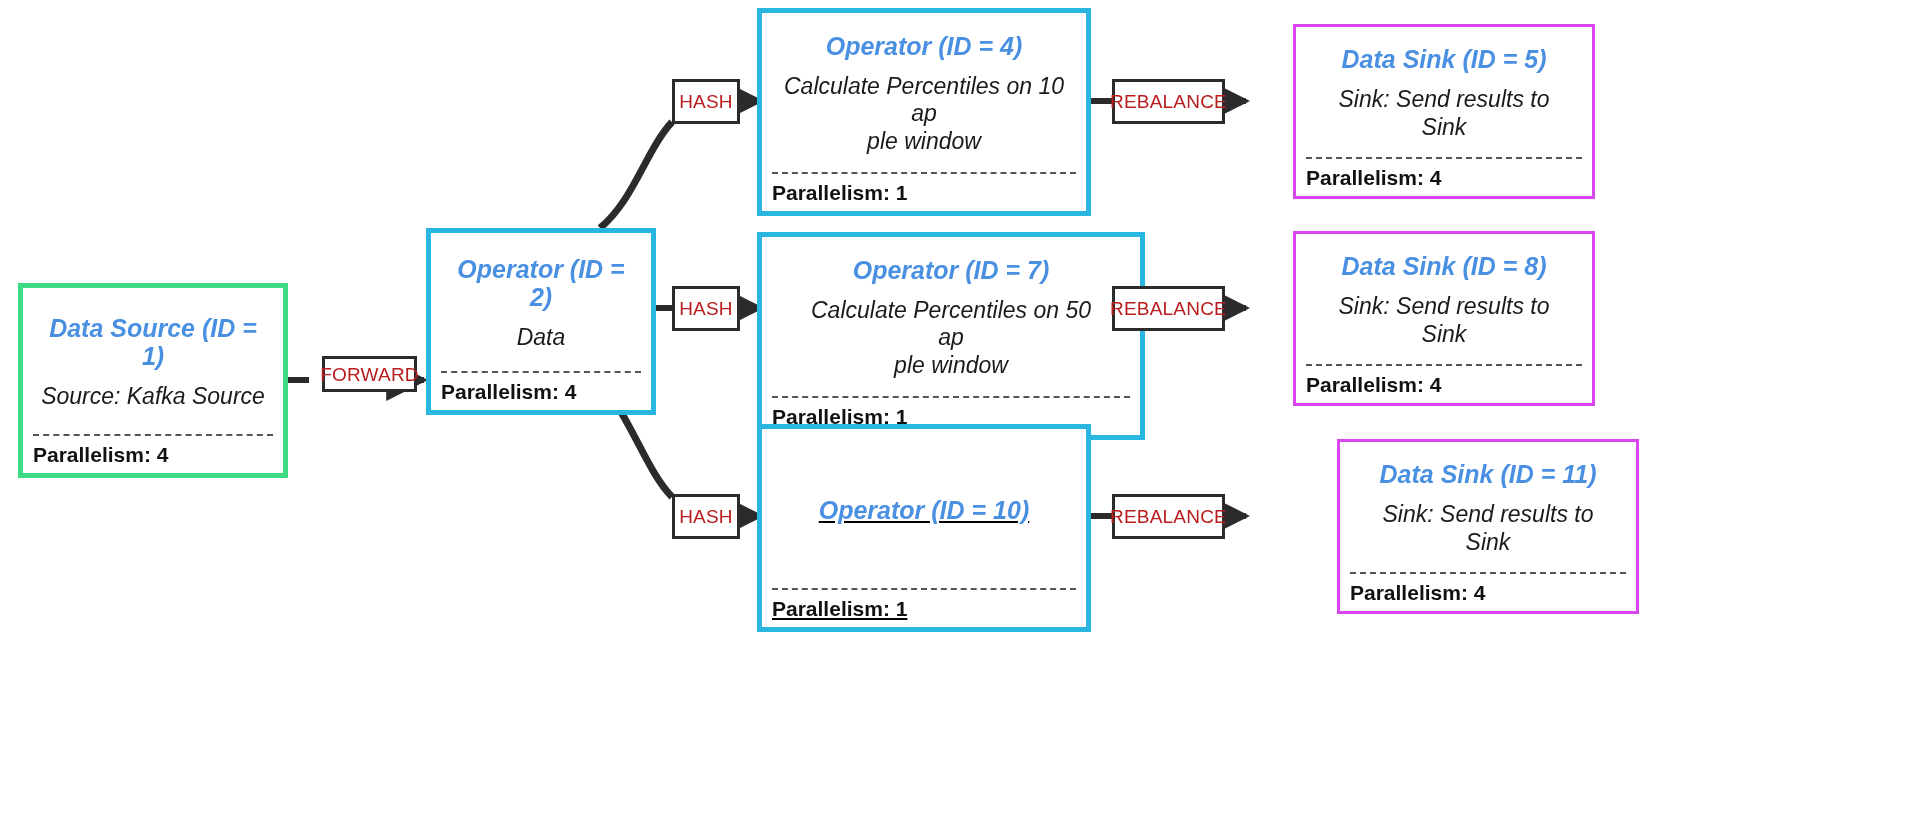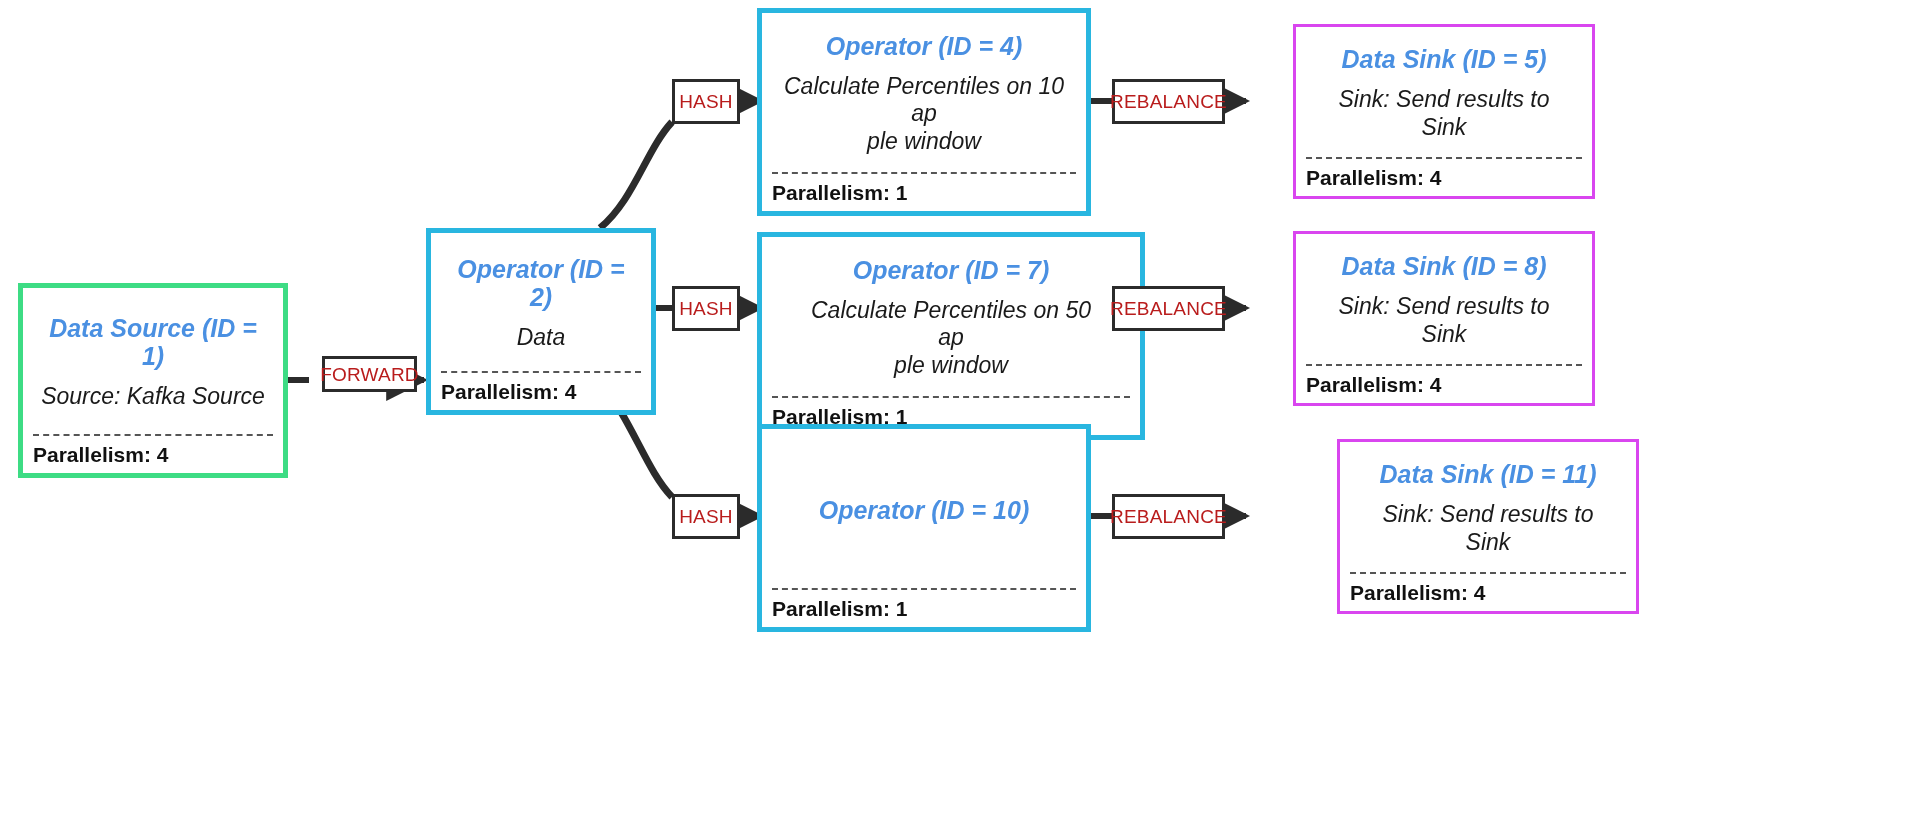--- a/index.html
+++ b/index.html
@@ -106,21 +106,21 @@
         <div class="node-title">Operator (ID = 7)</div>
         <div class="node-desc">Calculate Percentiles on 50
 ap
 ple window</div>
       </div>
       <div class="divider"></div>
       <div class="node-foot">Parallelism: 1</div>
     </div>
   </div>
 
-  <div class="node blue" style="left:757px;top:424px;width:334px;height:208px;">
+  <div class="node blue" style="left:757px;top:424px;width:334px;height:208px;text-decoration:underline;">
     <div class="node-inner">
       <div class="node-body">
         <div class="node-title">Operator (ID = 10)</div>
       </div>
       <div class="divider"></div>
       <div class="node-foot">Parallelism: 1</div>
     </div>
   </div>
 
   <div class="node yellow" style="left:1248px;top:24px;width:302px;height:175px;">

